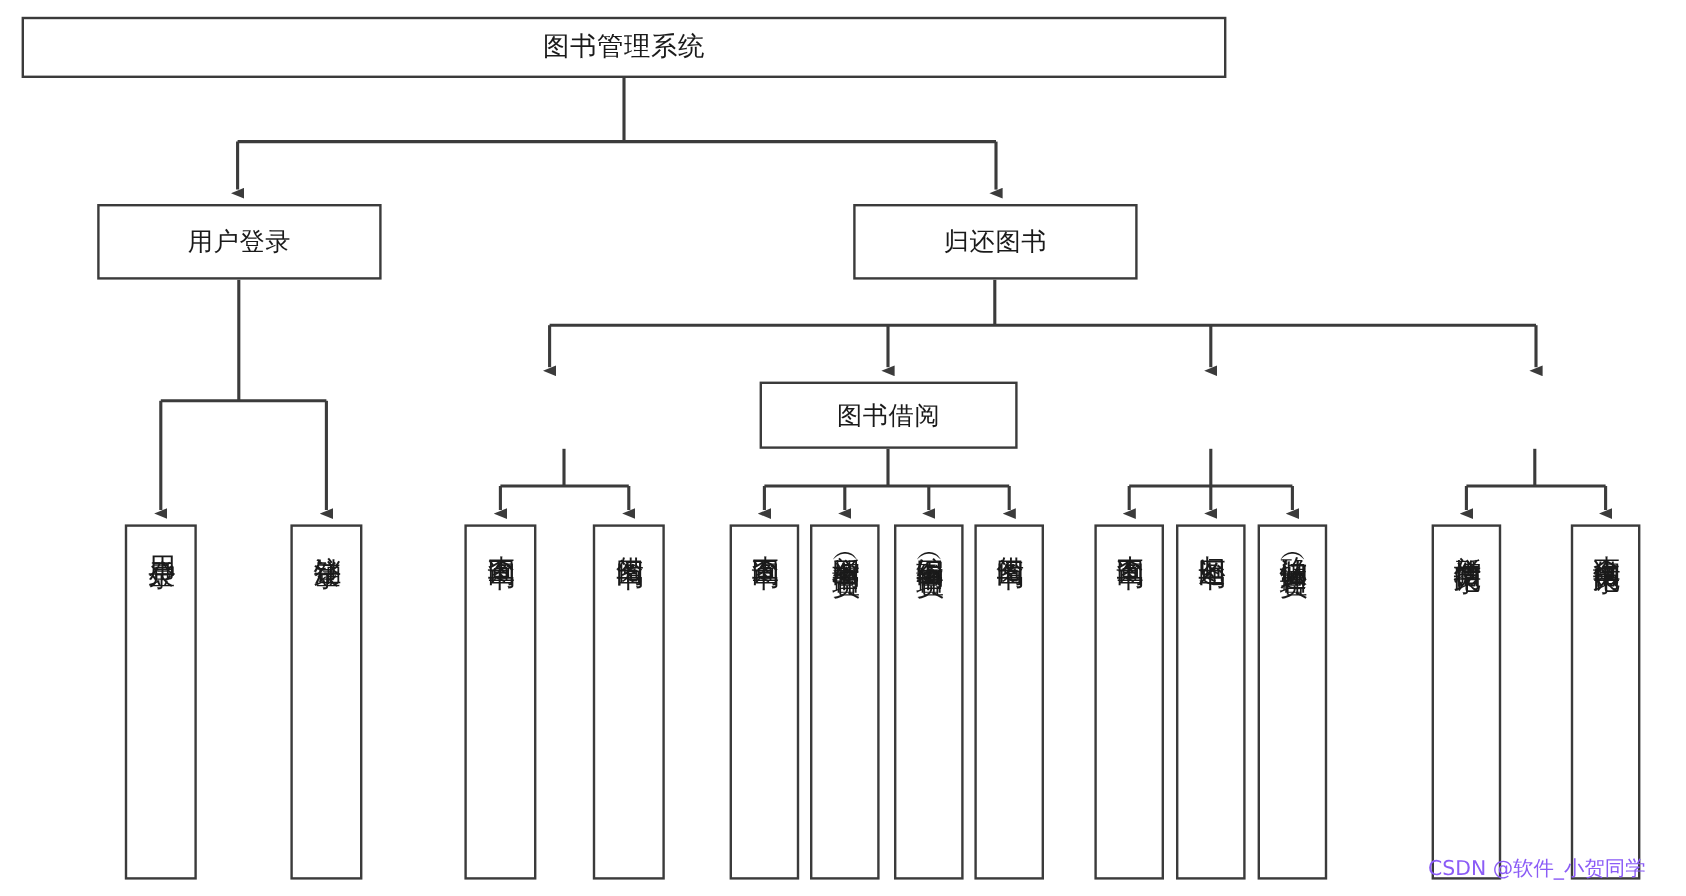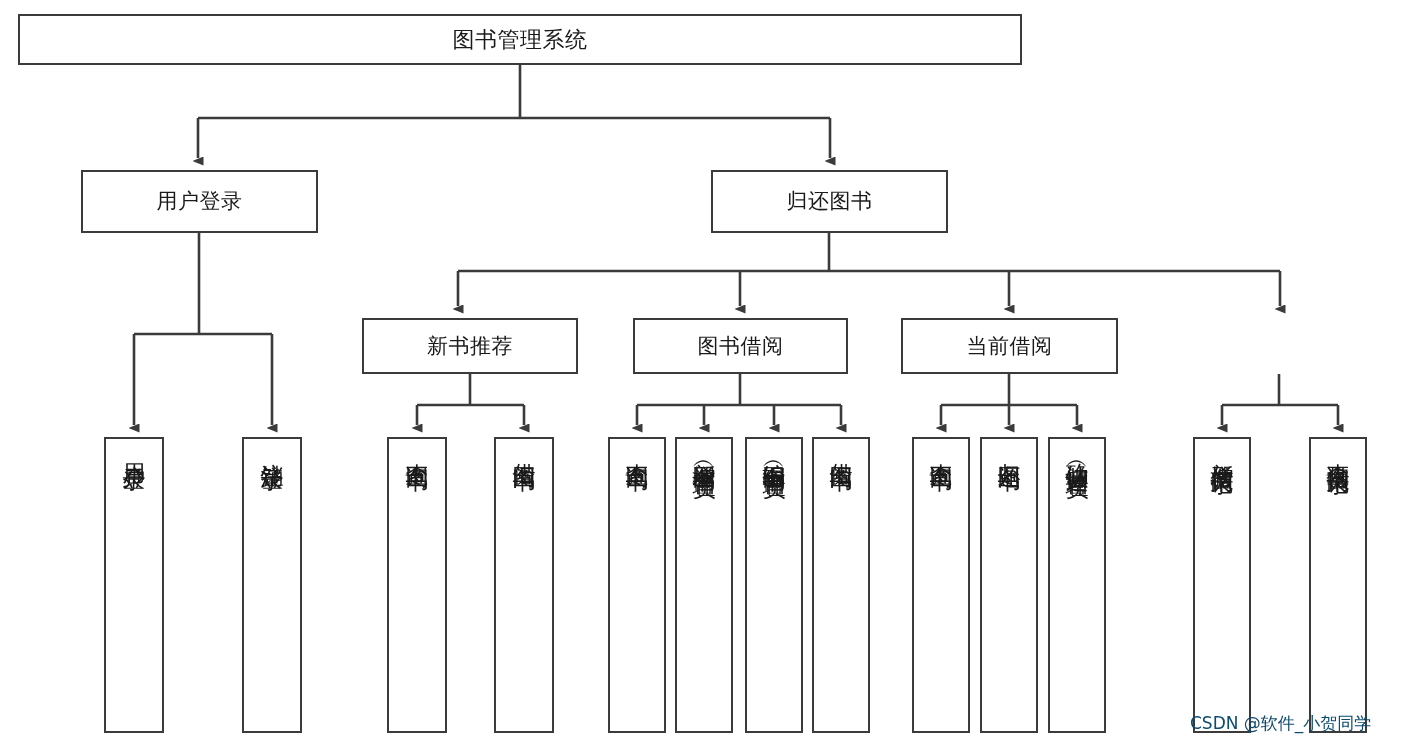--- a/index.html
+++ b/index.html
@@ -39,21 +39,21 @@
     letter-spacing:2px;
     white-space:nowrap;
   }
   .v-node.tall .lbl{font-size:23px;}
 
   #watermark{
     position:absolute;
     left:1190px;
     top:712px;
     font-size:17px;
-    color:#0c4a6e;
+    color:#8b5cf6;
     white-space:nowrap;
     font-family:"DejaVu Sans","Liberation Sans",sans-serif;
   }
 </style>
 </head>
 <body>
 
 <div id="canvas">
 
   <svg class="wires" viewBox="0 0 1405 747" xmlns="http://www.w3.org/2000/svg">
@@ -111,31 +111,25 @@
   </div>
 
   <div class="node h-node" style="left:81px;top:170px;width:237px;height:63px;">
     <span class="lbl">用户登录</span>
   </div>
 
   <div class="node h-node" style="left:711px;top:170px;width:237px;height:63px;">
     <span class="lbl">归还图书</span>
   </div>
 
-  <div class="node h-node" style="left:362px;top:318px;width:216px;height:56px;">
-    <span class="lbl">新书推荐</span>
-  </div>
 
   <div class="node h-node" style="left:633px;top:318px;width:215px;height:56px;">
     <span class="lbl">图书借阅</span>
   </div>
 
-  <div class="node h-node" style="left:901px;top:318px;width:217px;height:56px;">
-    <span class="lbl">当前借阅</span>
-  </div>
 
 
   <div class="node v-node" style="left:104px;top:437px;width:60px;height:296px;">
     <span class="lbl">用户登录</span>
   </div>
 
   <div class="node v-node" style="left:242px;top:437px;width:60px;height:296px;">
     <span class="lbl">注销登录</span>
   </div>
 

